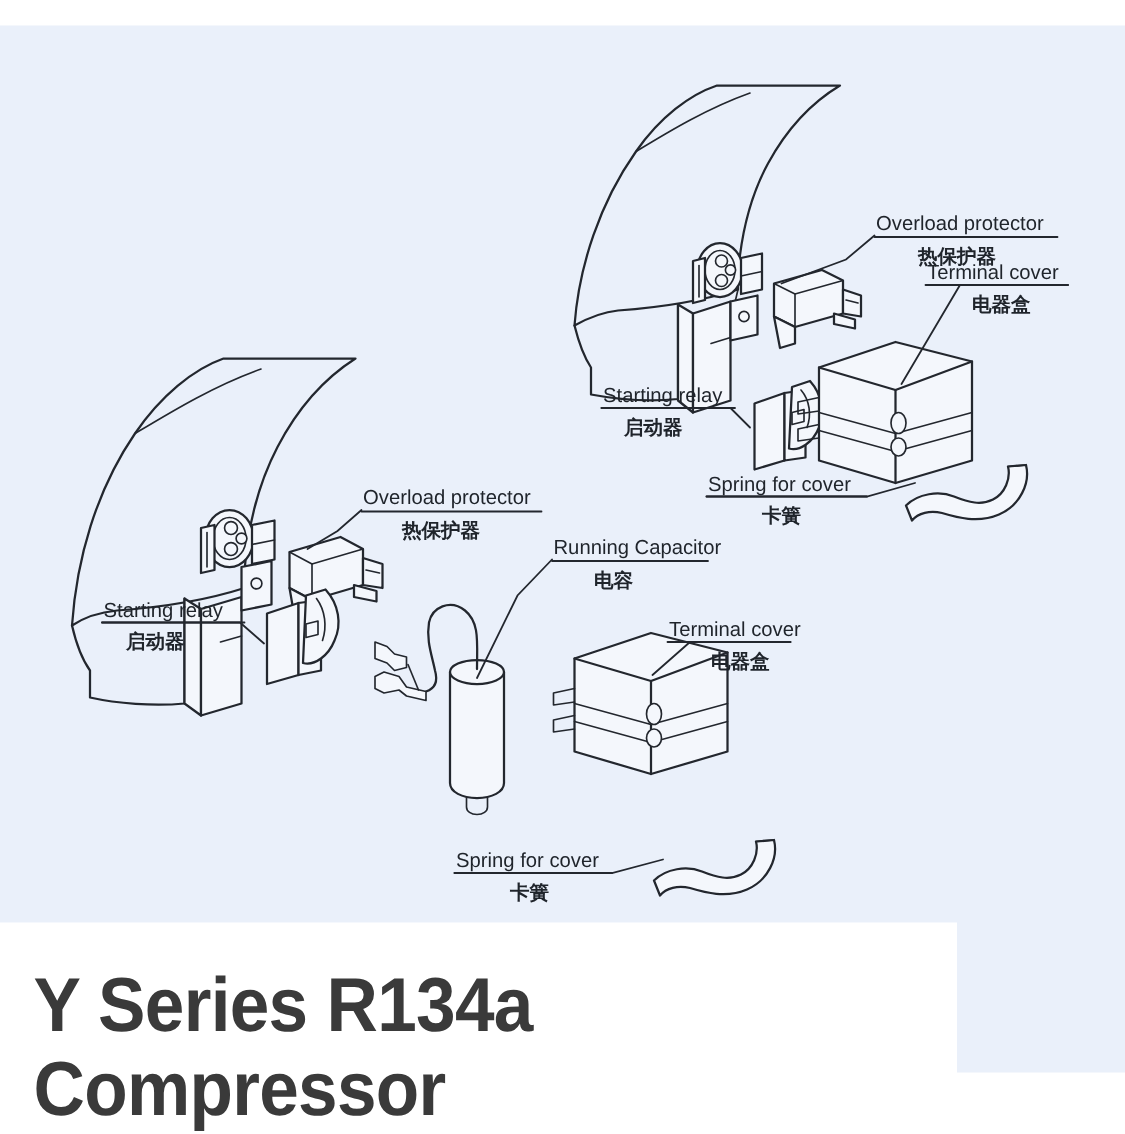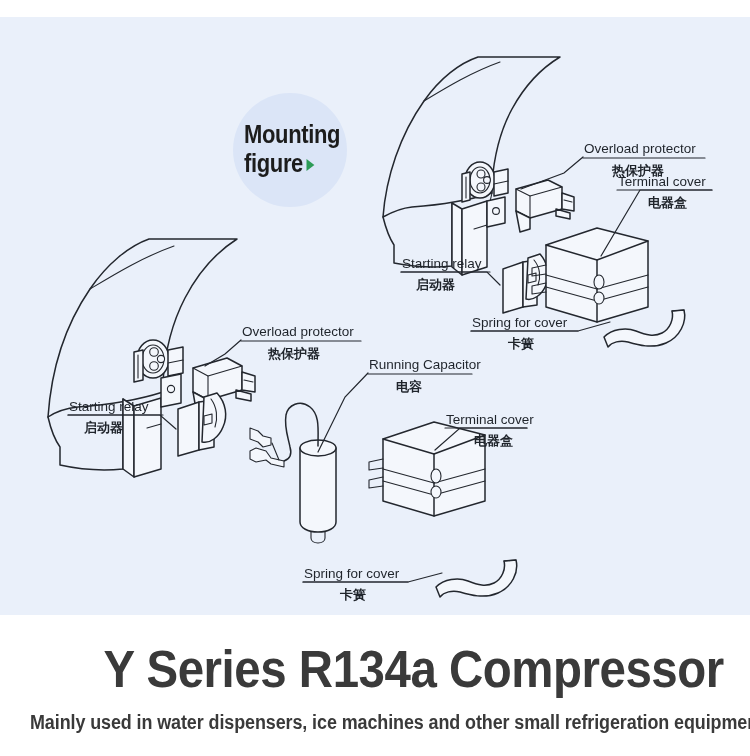--- a/index.html
+++ b/index.html
@@ -71,24 +71,24 @@
     border-top: 6px solid transparent;
     border-bottom: 6px solid transparent;
     margin-top: 3px;
   }
 
   
   #caption-block {
     position: absolute;
     left: 0;
     top: 615px;
-    width: 750px;
+    width: 638px;
     height: 141px;
     background: #ffffff;
-    text-align: right;
+    text-align: left;
   }
   #product-title {
     margin: 0;
     padding-top: 27px;
     color: #3a3a3a;
     font-family: "Liberation Sans Narrow", "Liberation Sans", sans-serif;
     font-weight: bold;
     font-size: 51px;
     line-height: 56px;
     letter-spacing: -0.5px;
@@ -345,28 +345,19 @@
 
     <g>
       <path class="leader" d="M303,565 L408,565 L442,556"></path>
       <line class="leader" x1="303" y1="565" x2="408" y2="565"></line>
       <text class="lbl-en" x="304" y="561">Spring for cover</text>
       <text class="lbl-cn" x="340" y="582">卡簧</text>
     </g>
 
   </svg>
 
-  <div id="mounting-badge">
-    <div class="badge-text">
-      <div>Mounting</div>
-      <div class="badge-line2">
-        <span>figure</span>
-        <span class="badge-arrow"></span>
-      </div>
-    </div>
-  </div>
 
 </div>
 
 <div id="caption-block">
   <h1 id="product-title">Y Series R134a Compressor</h1>
   <p id="product-subtitle">Mainly used in water dispensers, ice machines and other small refrigeration equipment</p>
 </div>
 
 </body></html>

